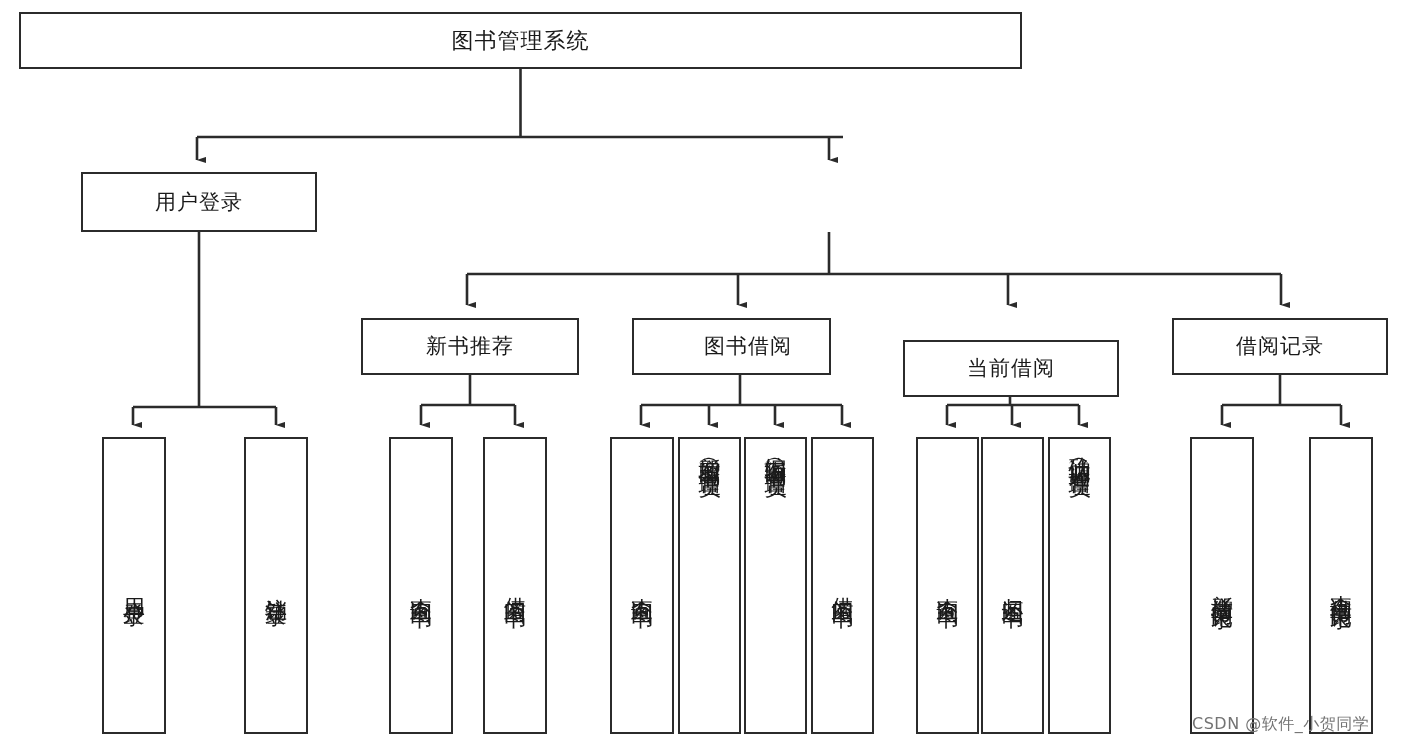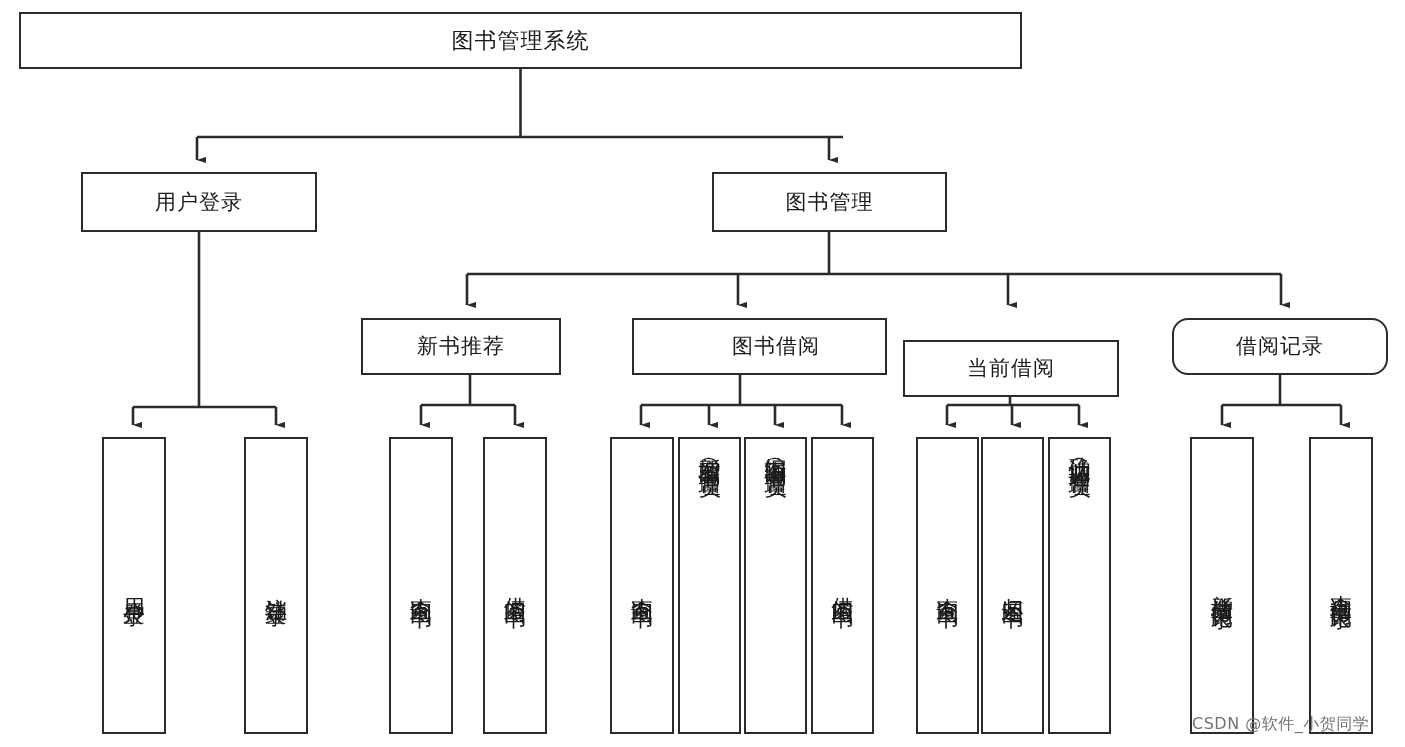--- a/index.html
+++ b/index.html
@@ -35,24 +35,24 @@
 
   
   #n-root{left:19px;top:12px;width:1003px;height:57px;}
   #n-root .lbl{font-size:22px;text-align:right;}
 
   
   #n-login{left:81px;top:172px;width:236px;height:60px;}
   #n-books{left:712px;top:172px;width:235px;height:60px;}
 
   
-  #n-recommend{left:361px;top:318px;width:200px;height:57px;}
-  #n-borrow{left:632px;top:318px;width:255px;height:57px;padding-left:33px;}
+  #n-recommend{left:361px;top:318px;width:218px;height:57px;}
+  #n-borrow{left:632px;top:318px;width:199px;height:57px;padding-left:33px;}
   #n-current{left:903px;top:318px;width:216px;height:57px;margin-top:22px;}
-  #n-records{left:1172px;top:318px;width:216px;height:57px;border-radius:16px;}
+  #n-records{left:1172px;top:318px;width:216px;height:57px;}
 
   
   .leaf{
     top:437px;height:297px;
     align-items:flex-start;
     justify-content:center;
     padding-top:0px;
   }
   .leaf .lbl{
     writing-mode:vertical-rl;
@@ -148,23 +148,20 @@
     </g>
   </svg>
 
   <div class="node" id="n-root">
     <span class="lbl">图书管理系统</span>
   </div>
 
   <div class="node" id="n-login">
     <span class="lbl">用户登录</span>
   </div>
-  <div class="node" id="n-books">
-    <span class="lbl">图书管理</span>
-  </div>
 
   <div class="node" id="n-recommend">
     <span class="lbl">新书推荐</span>
   </div>
   <div class="node" id="n-borrow">
     <span class="lbl">图书借阅</span>
   </div>
   <div class="node" id="n-current">
     <span class="lbl">当前借阅</span>
   </div>

